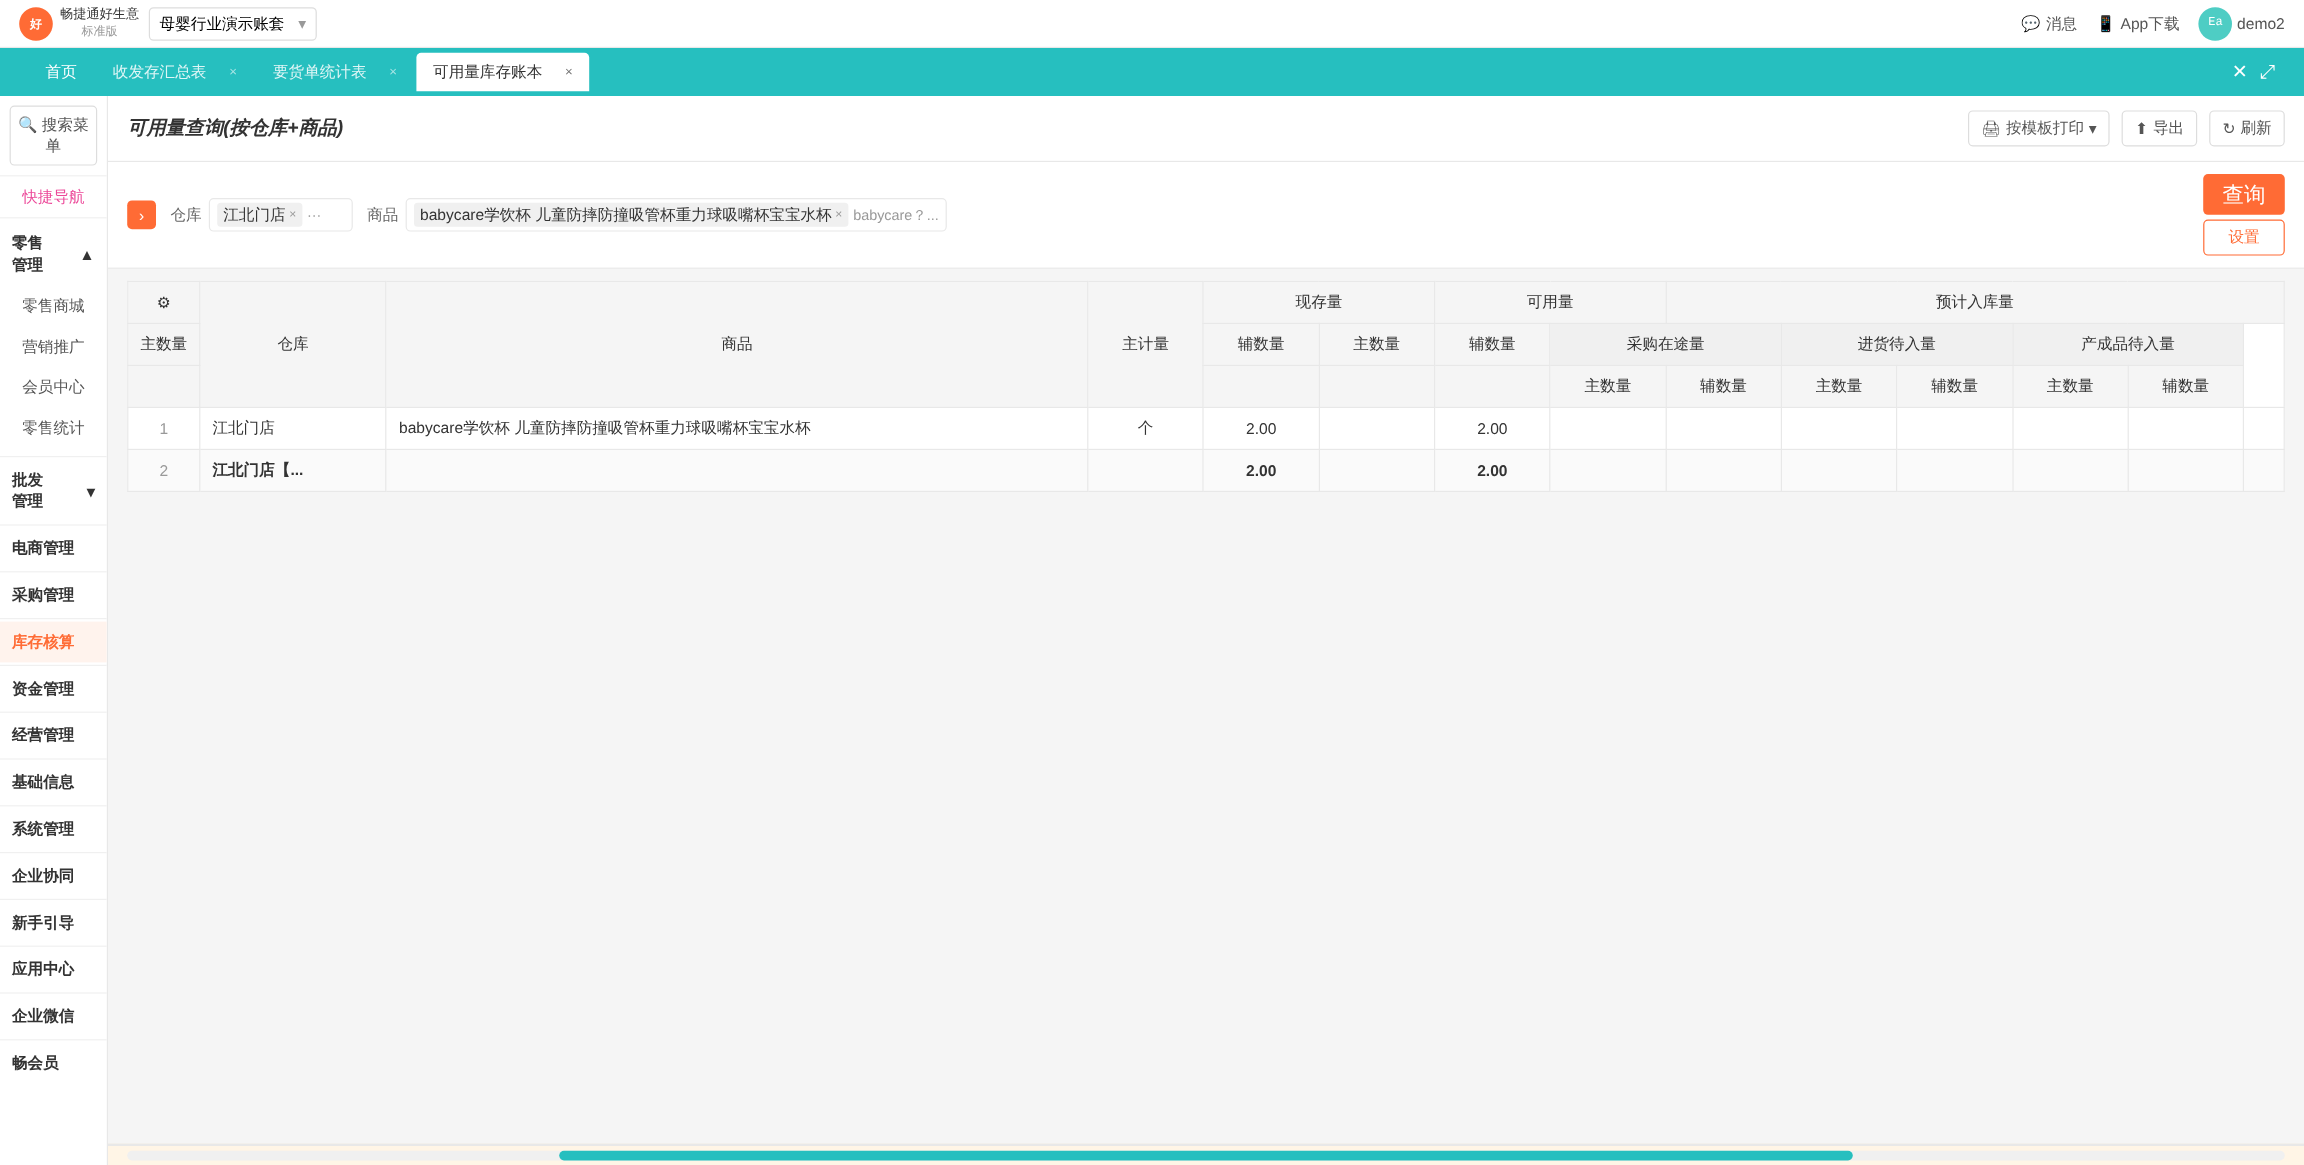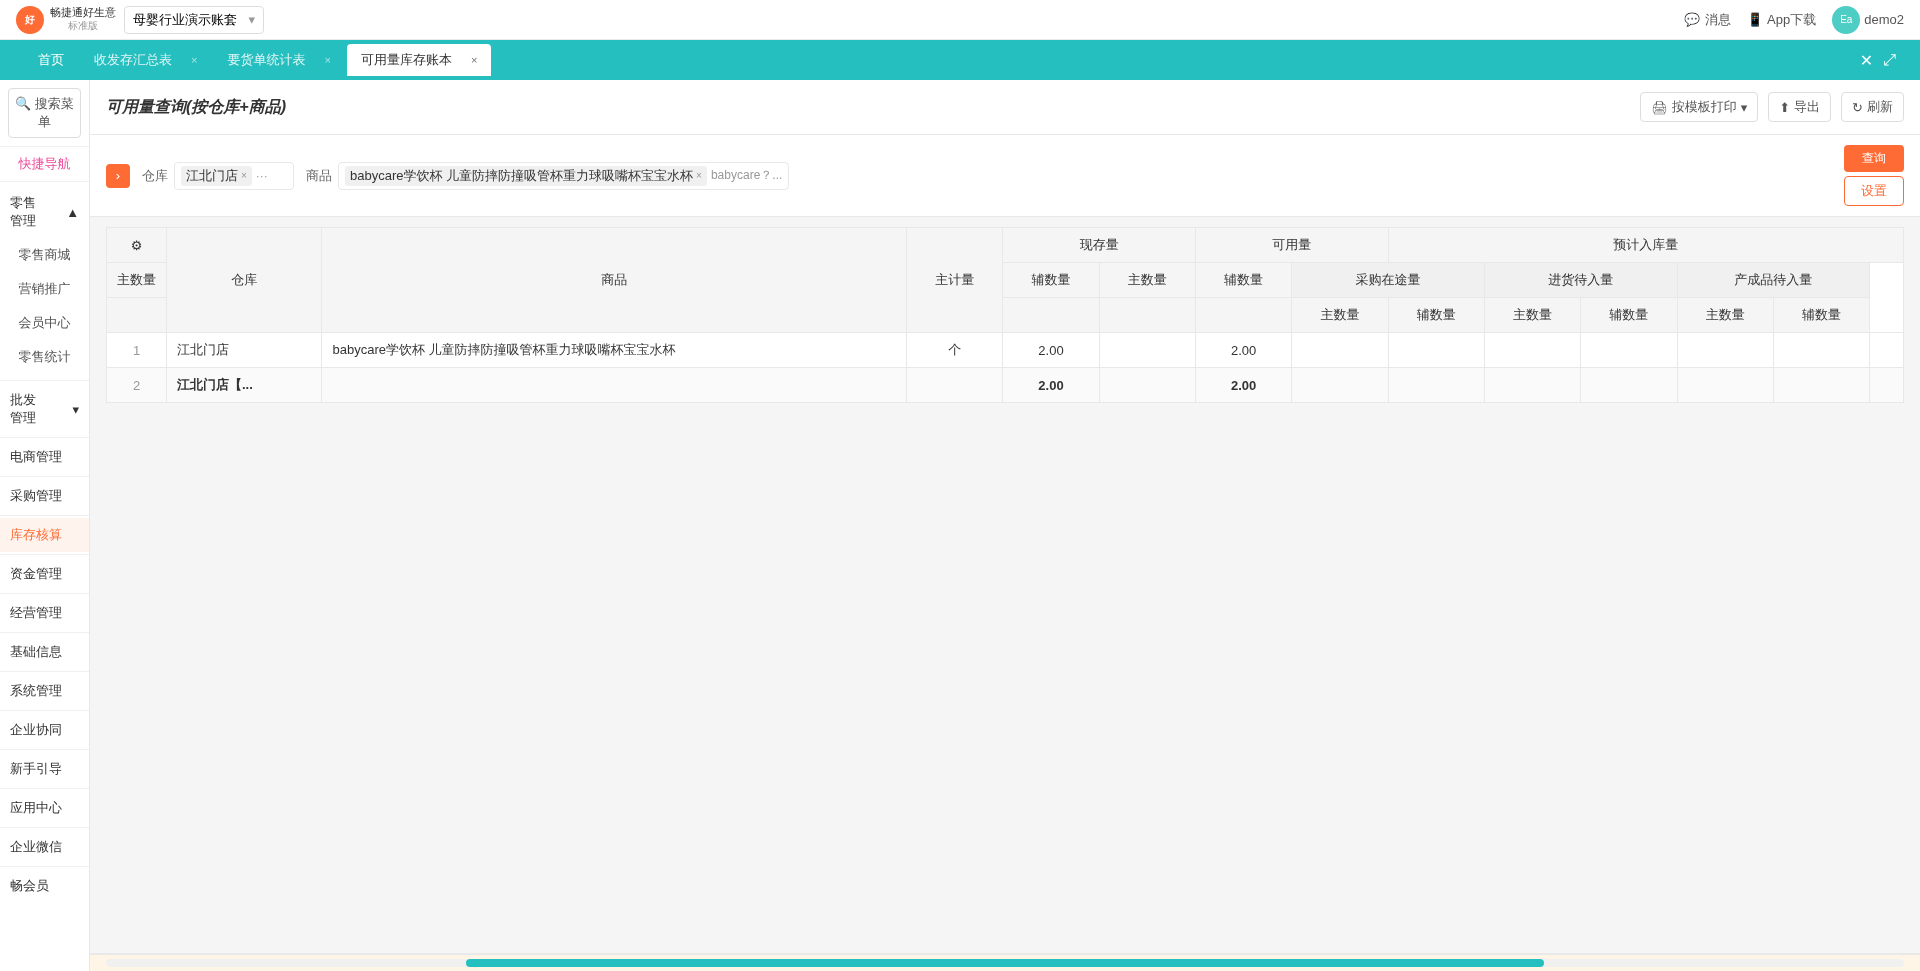--- a/index.html
+++ b/index.html
@@ -181,21 +181,21 @@
       padding: 4px 0;
     }
     .sidebar-group-header {
       display: flex;
       align-items: center;
       justify-content: space-between;
       padding: 8px 10px;
       cursor: pointer;
       color: #333;
       font-size: 13px;
-      font-weight: 400;
+      font-weight: 700;
       gap: 24px;
     }
     .sidebar-item {
       padding: 8px 10px;
       cursor: pointer;
       color: #555;
       font-size: 12px;
       text-align: center;
     }
     .sidebar-divider {
@@ -327,21 +327,21 @@
       gap: 4px;
       margin-left: auto;
     }
     .btn-query {
       padding: 5px 16px;
       background: #ff6b35;
       color: white;
       border: none;
       border-radius: 4px;
       cursor: pointer;
-      font-size: 12px;
+      font-size: 18px;
     }
     .btn-settings {
       padding: 5px 16px;
       background: #fff;
       color: #ff6b35;
       border: 1px solid #ff6b35;
       border-radius: 4px;
       cursor: pointer;
       font-size: 13px;
     }
@@ -438,21 +438,21 @@
     <div class="top-bar-right-item">
       <span>💬</span>
       <span>消息</span>
     </div>
     <div class="top-bar-right-item">
       <span>📱</span>
       <span>App下载</span>
     </div>
     <div class="top-bar-right-item">
       <div class="avatar">
-        <span style="font-size:10px;">Ea</span>
+        <span style="font-size:10px;font-family:Liberation Mono, monospace;">Ea</span>
       </div>
       <span>demo2</span>
     </div>
   </div>
 </div>
 
 <div class="nav-tabs">
   <div class="nav-tab-home">
     <span>首页</span>
   </div>

